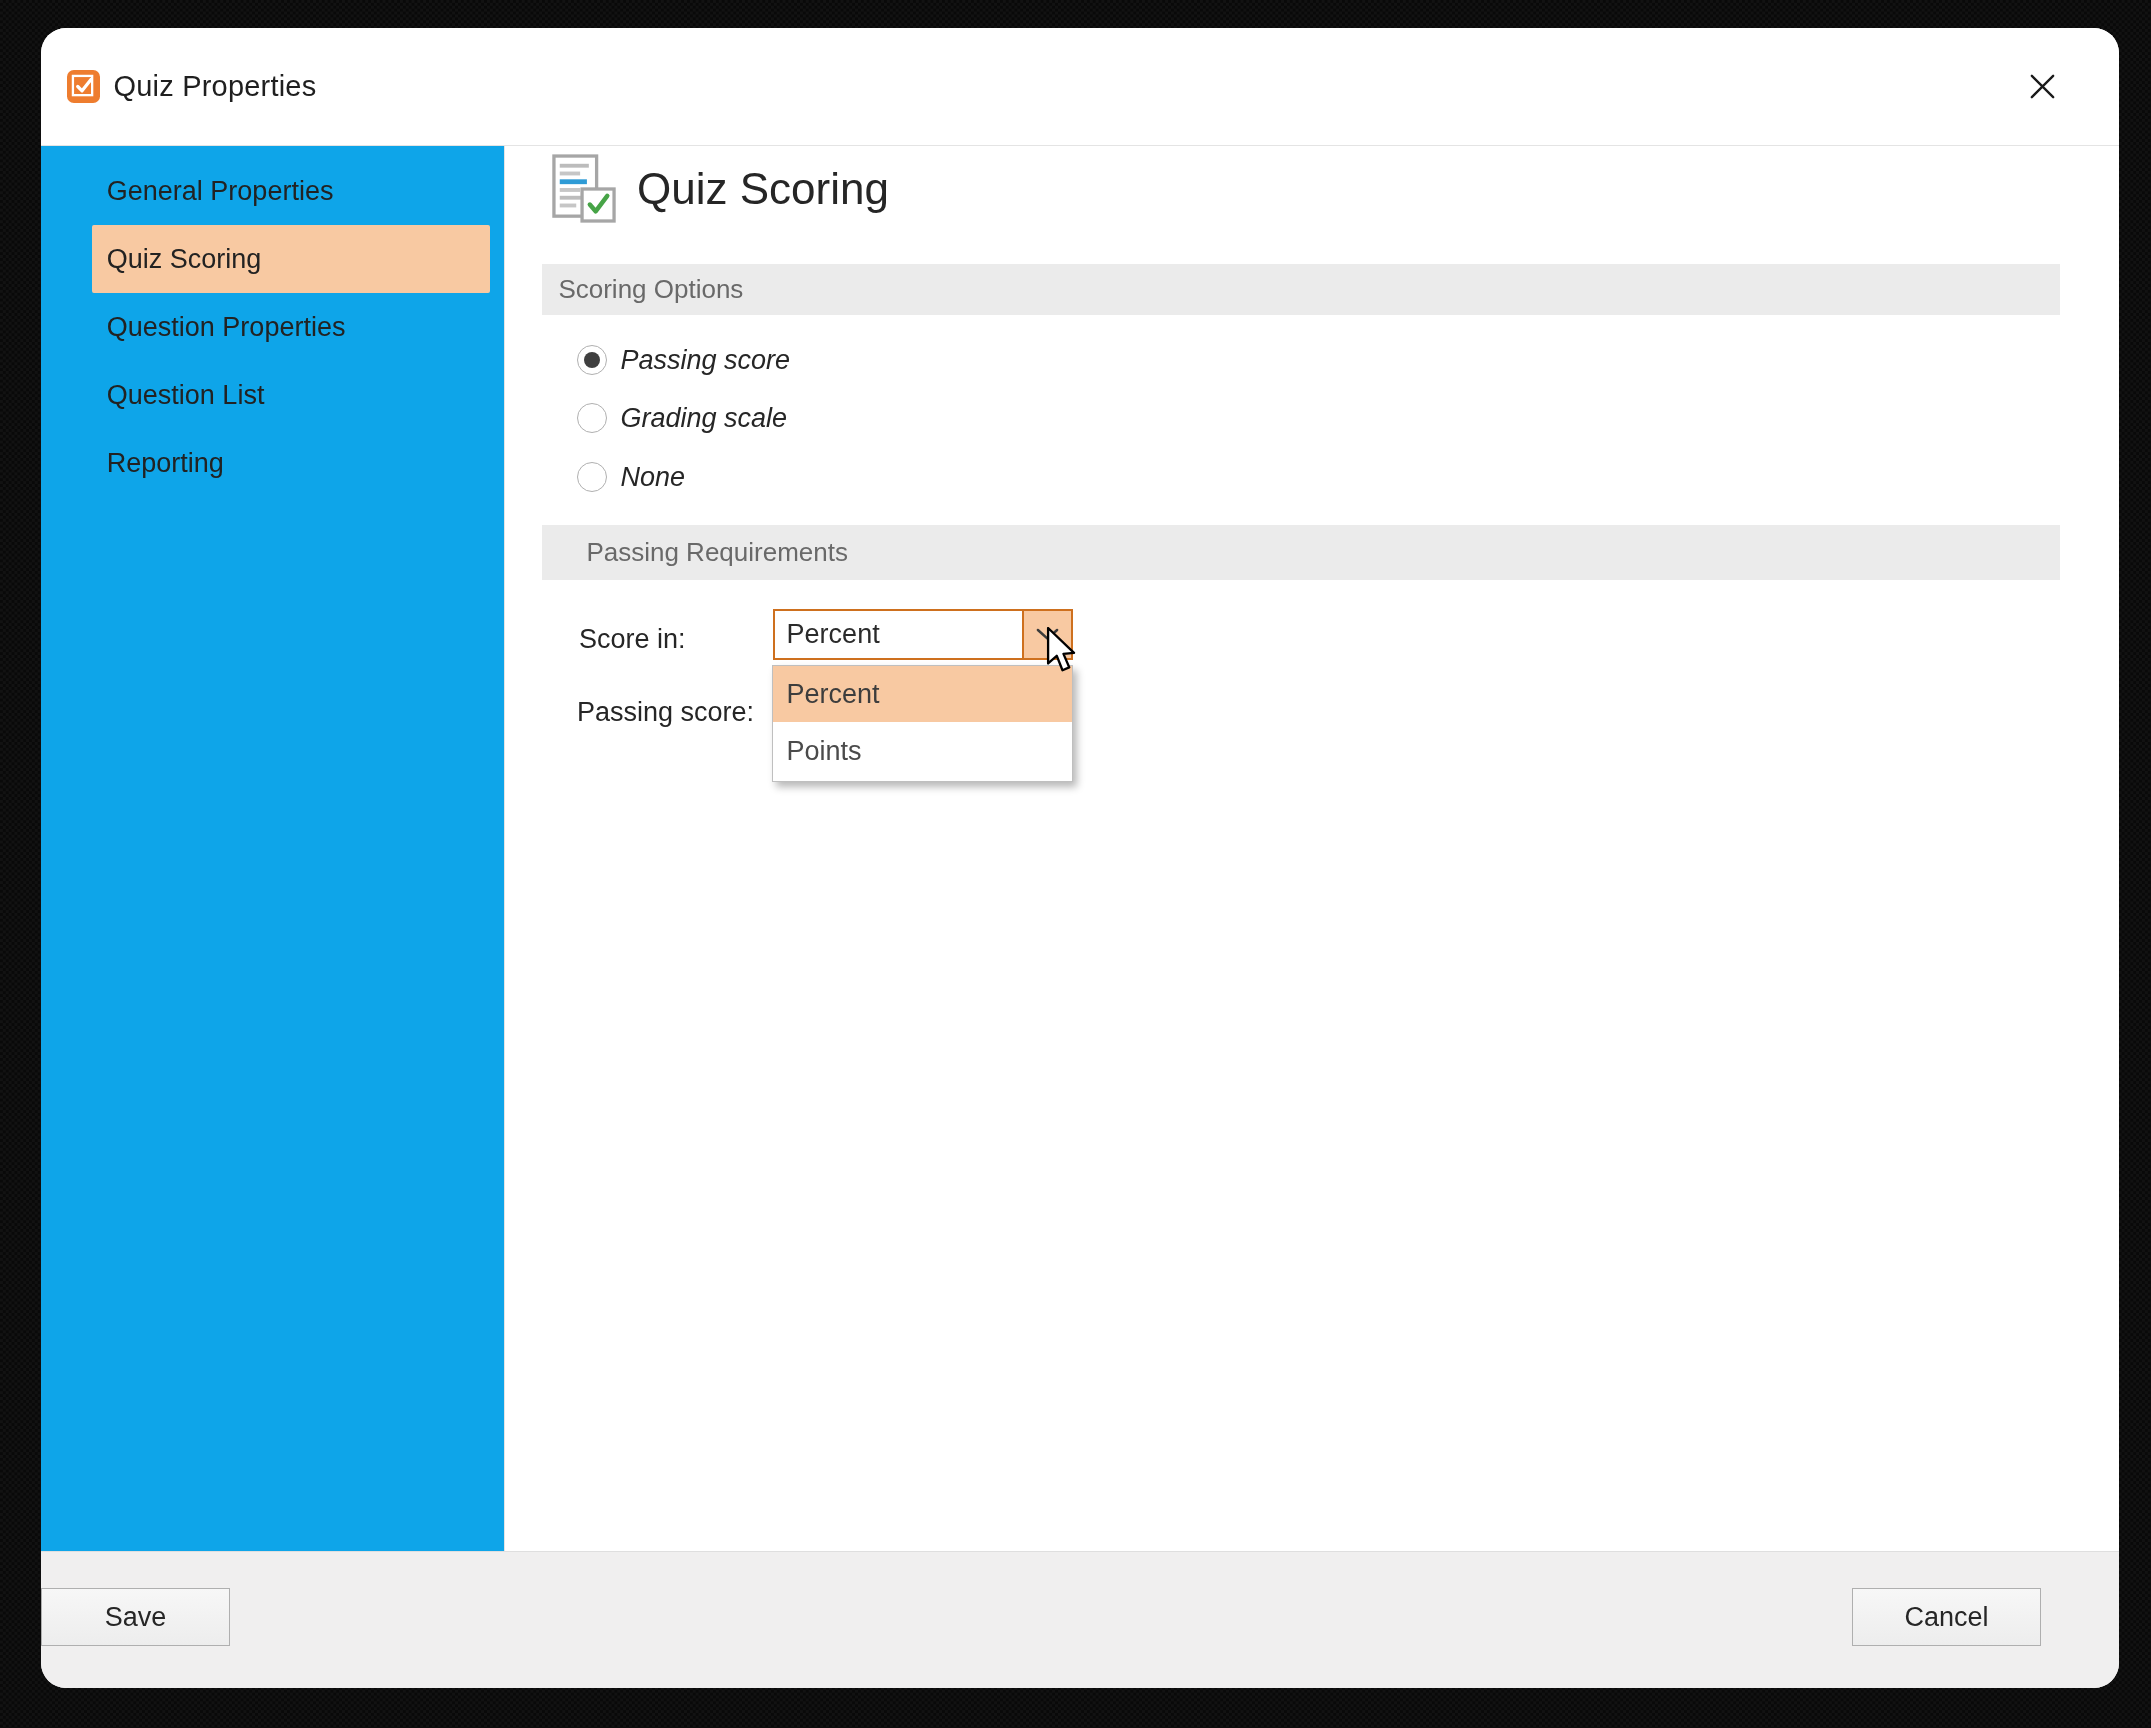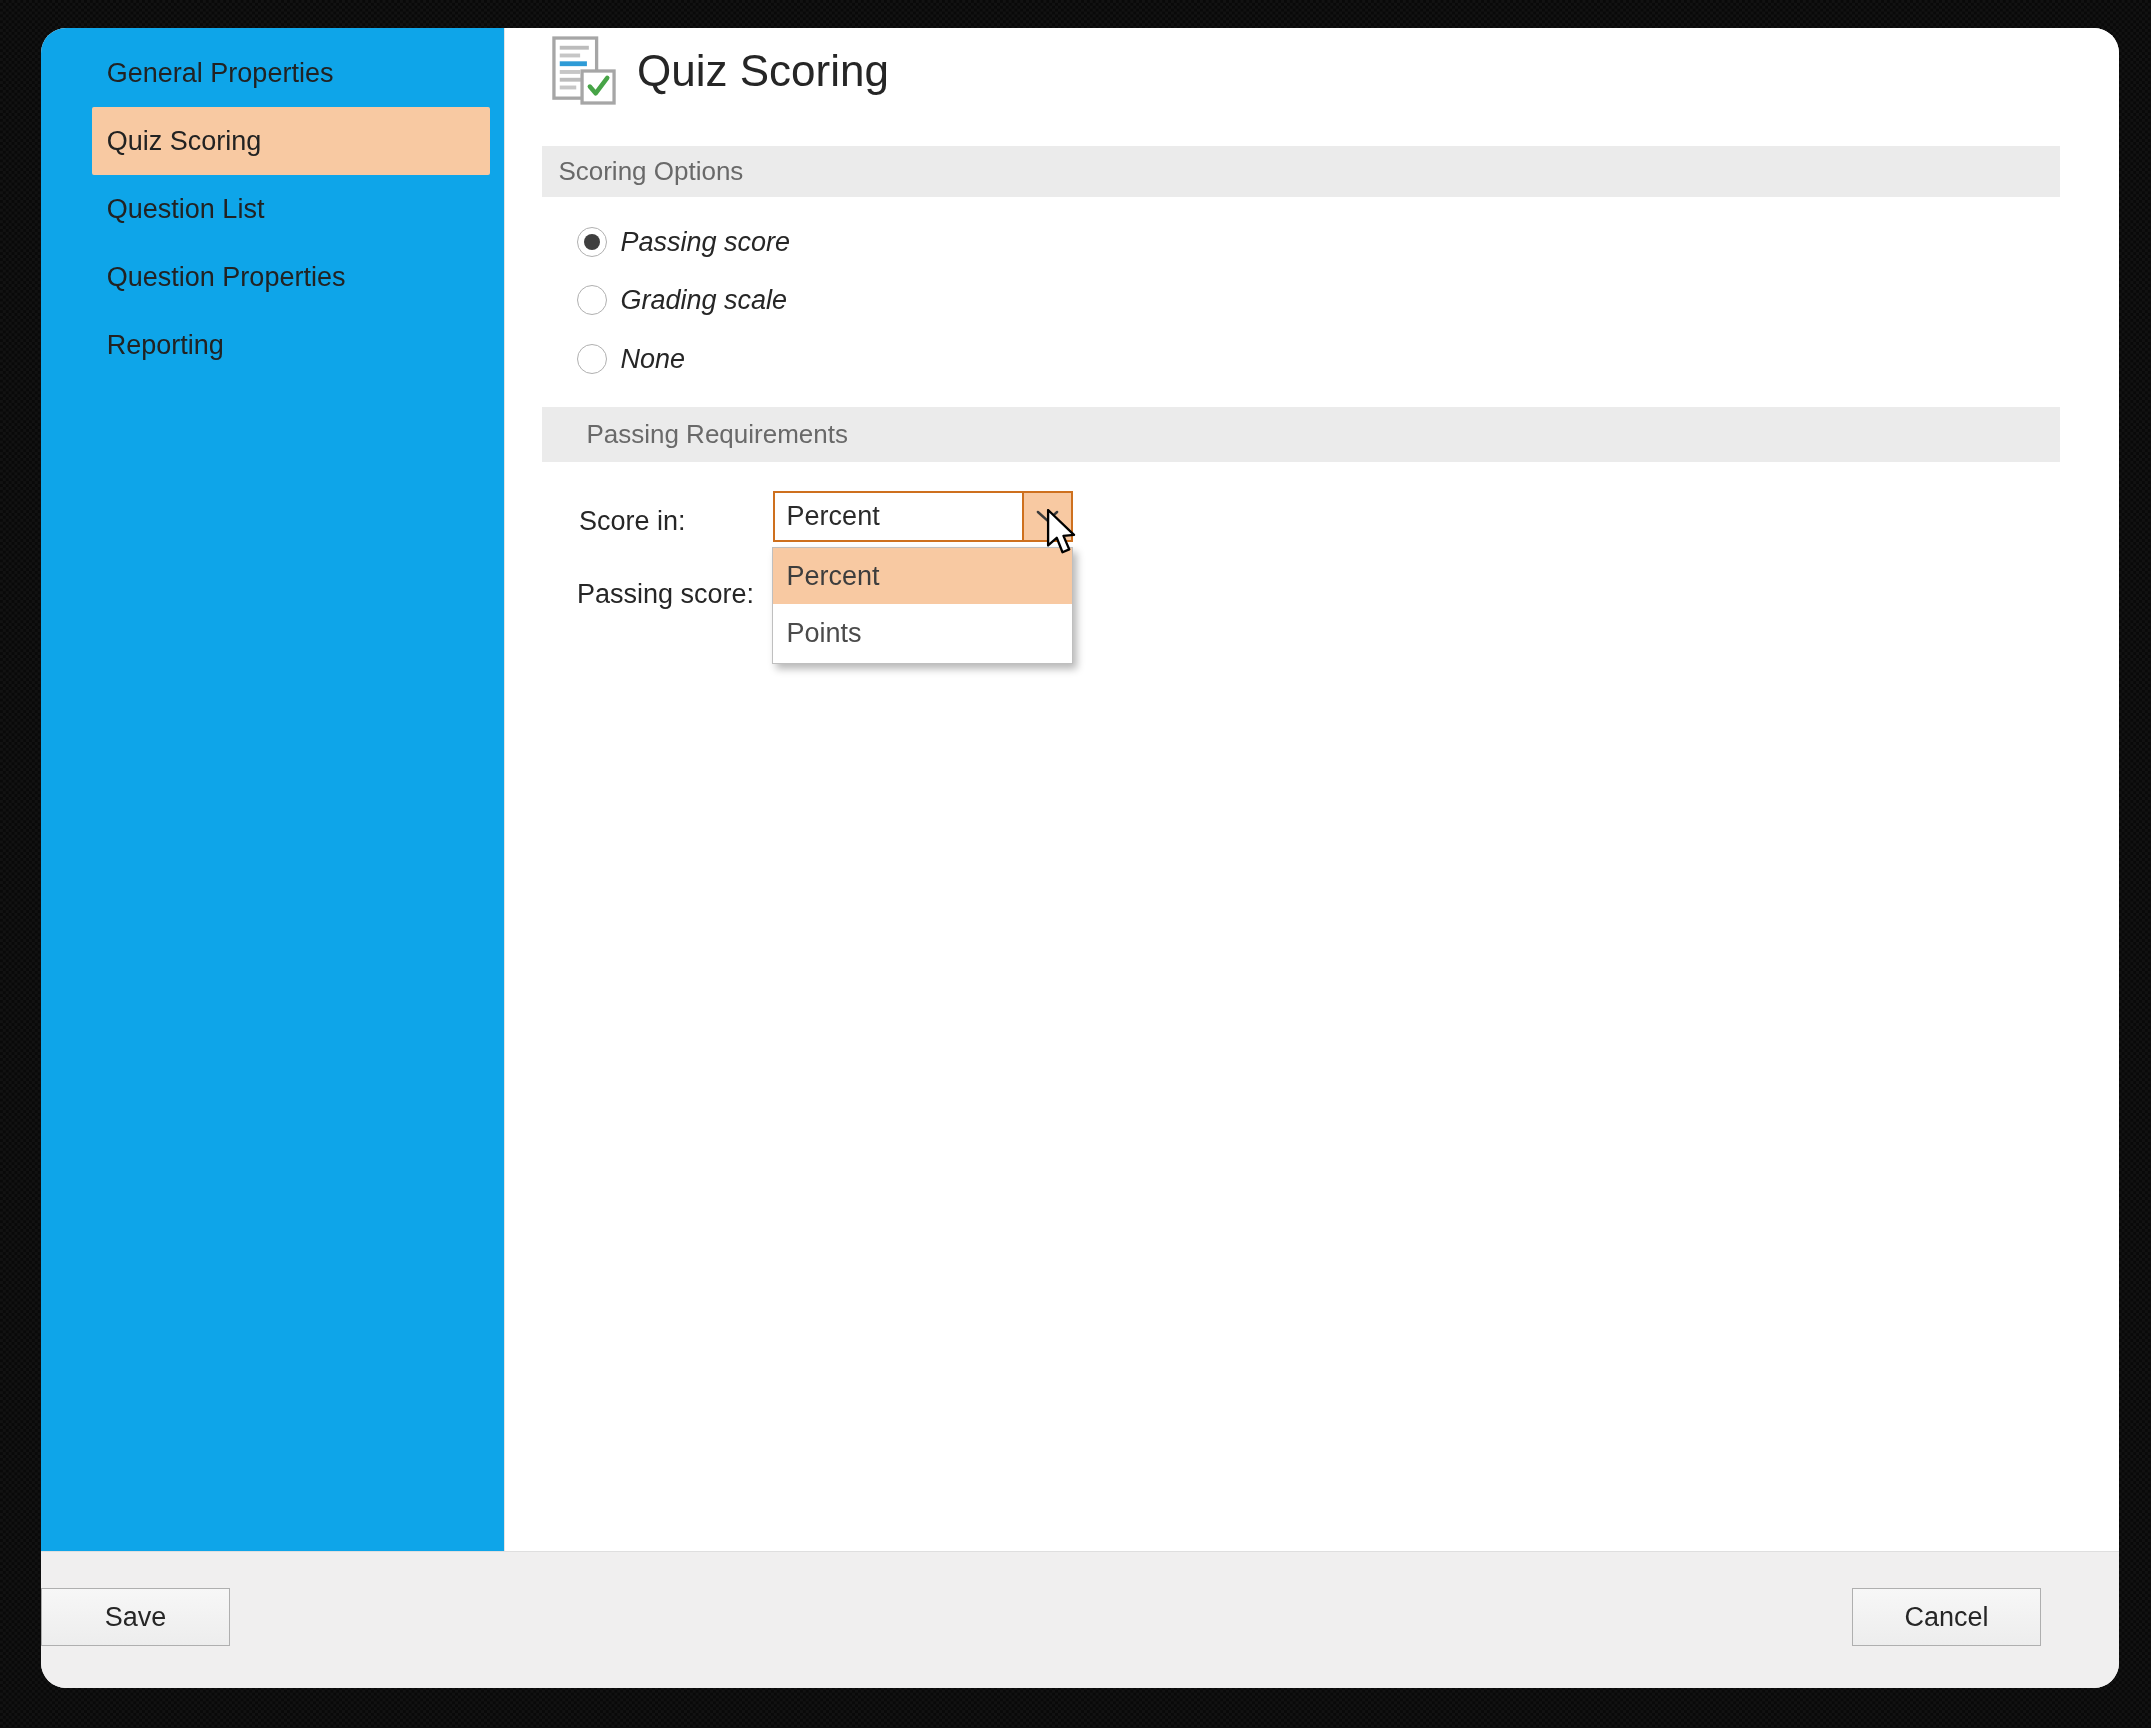--- a/index.html
+++ b/index.html
@@ -111,28 +111,42 @@
     font-family:"Liberation Sans", sans-serif;
   }
   .btn-save{margin-right:19.3px;}
   .btn-cancel{margin-right:78px;}
 </style>
 </head>
 <body>
 
 <div class="dialog">
 
+  <div class="titlebar">
+    <div class="app-icon">
+      <svg width="25" height="25" viewBox="0 0 26 26">
+        <rect x="2" y="2" width="20" height="20" fill="none" stroke="#ffffff" stroke-width="2.4"></rect>
+        <path d="M7 13 L11.5 17.5 L21 5.5" fill="none" stroke="#ffffff" stroke-width="3.4" stroke-linecap="round" stroke-linejoin="round"></path>
+      </svg>
+    </div>
+    <div class="title-text">Quiz Properties</div>
+    <div class="close-btn">
+      <svg width="31" height="31" viewBox="0 0 32 32">
+        <path d="M5 5 L27 27 M27 5 L5 27" stroke="#1a1a1a" stroke-width="2.4" stroke-linecap="round"></path>
+      </svg>
+    </div>
+  </div>
 
   <div class="bodyrow">
 
     <div class="sidebar">
       <div class="side-item">General Properties</div>
       <div class="side-item selected">Quiz Scoring</div>
+      <div class="side-item">Question Properties</div>
       <div class="side-item">Question List</div>
-      <div class="side-item">Question Properties</div>
       <div class="side-item">Reporting</div>
     </div>
 
     <div class="content">
 
       <div class="page-head">
         <svg width="64" height="70" viewBox="0 0 66 72">
           <rect x="2" y="2" width="44" height="62" fill="#ffffff" stroke="#a6a6a6" stroke-width="3.4"></rect>
           <rect x="8" y="10" width="30" height="4" fill="#bcbcbc"></rect>
           <rect x="8" y="18" width="21" height="4" fill="#c6c6c6"></rect>

